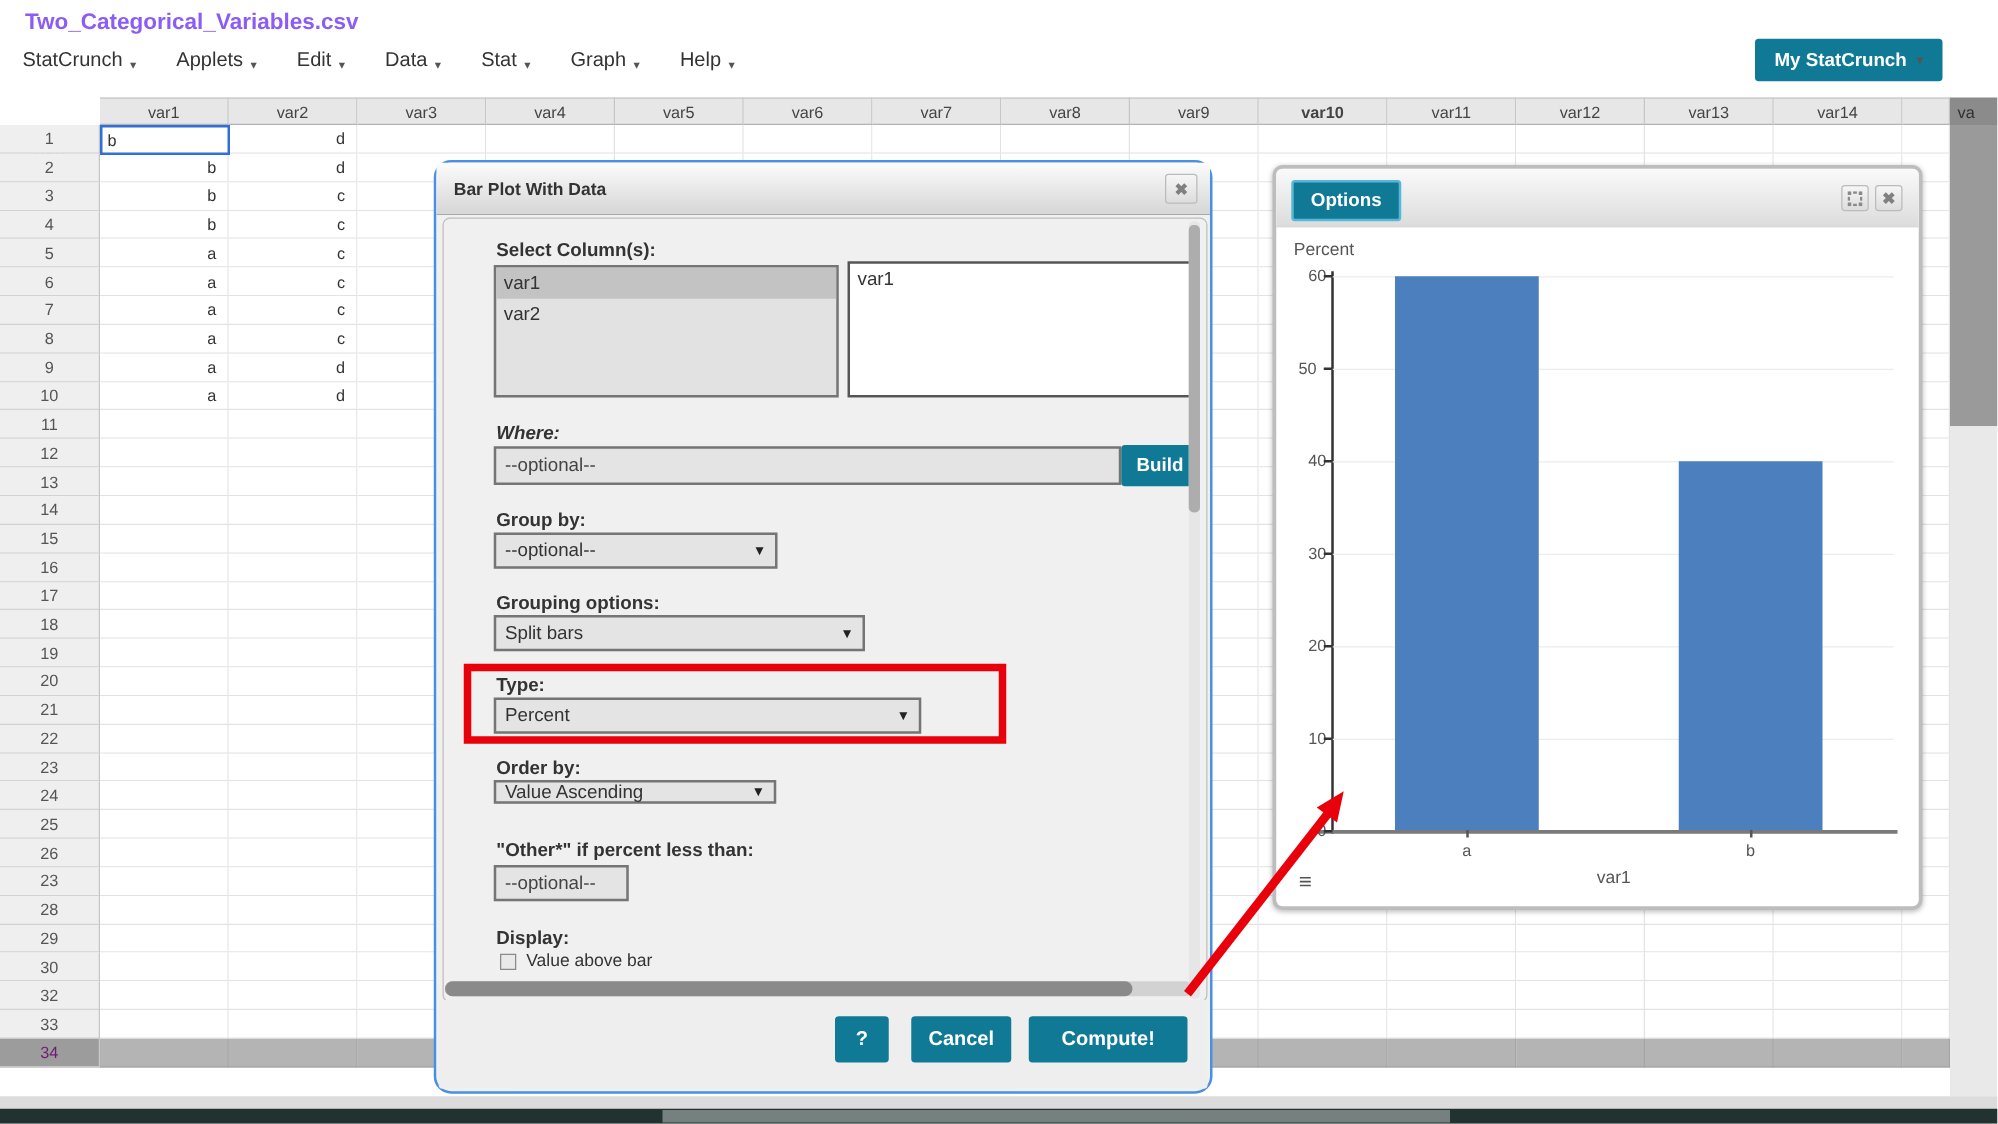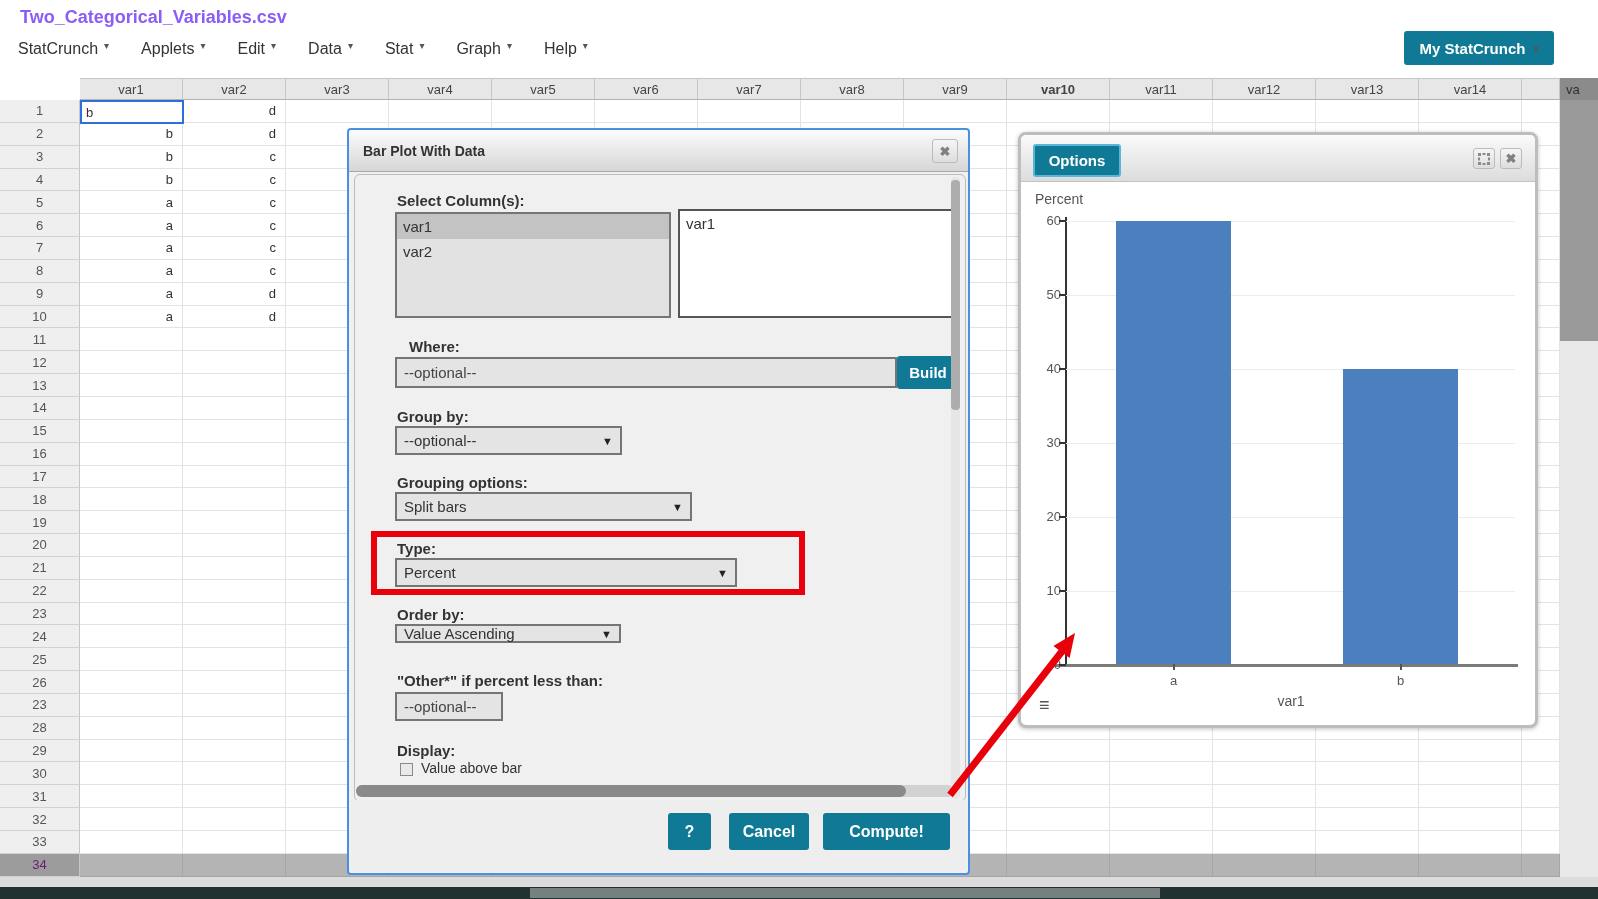--- a/index.html
+++ b/index.html
@@ -2,21 +2,21 @@
 <html><head>
 <meta charset="utf-8">
 <style>
   html,body{margin:0;padding:0;}
   body{font-family:"Liberation Sans",sans-serif;}
   #screen{position:relative;width:1598px;height:899px;background:#fff;overflow:hidden;}
 
   
   #app-title{position:absolute;left:20px;top:7px;font-size:18px;font-weight:bold;color:#8b5cf6;}
   #menu-bar{position:absolute;left:18px;top:40px;display:flex;gap:32px;font-size:16px;color:#333;}
-  .menu-item{display:flex;align-items:flex-start;gap:6px;cursor:pointer;}
+  .menu-item{display:flex;align-items:flex-end;gap:6px;cursor:pointer;}
   .caret{font-size:10px;color:#555;}
   .teal-btn{background:#107a96;color:#fff;font-weight:bold;border:none;border-radius:3px;
             display:flex;align-items:center;justify-content:center;cursor:pointer;}
   #my-statcrunch{position:absolute;left:1404px;top:31px;width:150px;height:34px;font-size:15px;gap:8px;}
 
   
   #grid-header{position:absolute;left:0;top:78px;height:22px;display:flex;z-index:1;}
   .hcell{background:#e7e7e7;border-right:1px solid #c6c6c6;border-top:1px solid #c6c6c6;
          border-bottom:1px solid #b3b3b3;font-size:13px;color:#444;display:flex;align-items:center;
          justify-content:center;box-sizing:border-box;}
@@ -36,21 +36,21 @@
   #right-band-header{position:absolute;left:1560px;top:78px;width:38px;height:22px;background:#8b8b8b;
         color:#2f2f2f;font-size:13px;display:flex;align-items:center;padding-left:6px;z-index:1;box-sizing:border-box;}
   #right-band-dark{position:absolute;left:1560px;top:100px;width:38px;height:241px;background:#9a9a9a;z-index:1;}
   #right-band-light{position:absolute;left:1560px;top:341px;width:38px;height:536px;background:#e9e9e9;z-index:1;}
   #sheet-bottom{position:absolute;left:0;top:877px;width:1598px;height:22px;background:#dcdcdc;z-index:1;}
   #sheet-hscroll{position:absolute;left:0;top:887px;width:1598px;height:12px;background:#223230;z-index:3;}
   #sheet-hscroll-thumb{position:absolute;left:530px;top:1px;width:630px;height:10px;background:#75807f;}
 
   
   #dialog{position:absolute;left:347px;top:128px;width:623px;height:747px;background:#f0f0f0;
-          border:2px solid #4a90e2;border-radius:4px;box-sizing:border-box;z-index:10;}
+          border:2px solid #4a90e2;border-radius:14px;box-sizing:border-box;z-index:10;}
   #dialog-titlebar{position:absolute;left:0;top:0;right:0;height:42px;
           background:linear-gradient(#fcfcfc,#d6d6d6);border-bottom:1px solid #a8a8a8;
           border-radius:3px 3px 0 0;display:flex;align-items:center;padding-left:14px;box-sizing:border-box;}
   #dialog-title{font-size:14px;font-weight:bold;color:#333;}
   .win-close{position:absolute;width:26px;height:24px;background:linear-gradient(#f6f6f6,#ddd);
           border:1px solid #bbb;border-radius:3px;color:#808080;font-size:13px;font-weight:bold;
           display:flex;align-items:center;justify-content:center;cursor:pointer;box-sizing:border-box;}
   #dialog-close{right:10px;top:9px;}
   #dialog-panel{position:absolute;left:5px;top:44px;width:612px;height:628px;border:1px solid #bdbdbd;
           border-radius:6px;box-sizing:border-box;}
@@ -698,38 +698,20 @@
         <div class="cell"></div>
         <div class="cell"></div>
         <div class="cell"></div>
         <div class="cell"></div>
         <div class="cell"></div>
         <div class="cell"></div>
         <div class="cell"></div>
         <div class="cell narrow"></div>
       </div>
       <div class="grid-row">
-        <div class="rnum">31</div>
-        <div class="cell"></div>
-        <div class="cell"></div>
-        <div class="cell"></div>
-        <div class="cell"></div>
-        <div class="cell"></div>
-        <div class="cell"></div>
-        <div class="cell"></div>
-        <div class="cell"></div>
-        <div class="cell"></div>
-        <div class="cell"></div>
-        <div class="cell"></div>
-        <div class="cell"></div>
-        <div class="cell"></div>
-        <div class="cell"></div>
-        <div class="cell narrow"></div>
-      </div>
-      <div class="grid-row">
         <div class="rnum">32</div>
         <div class="cell"></div>
         <div class="cell"></div>
         <div class="cell"></div>
         <div class="cell"></div>
         <div class="cell"></div>
         <div class="cell"></div>
         <div class="cell"></div>
         <div class="cell"></div>
         <div class="cell"></div>
@@ -795,21 +777,21 @@
 
     <div class="dlg-label" style="left:48px;top:62px;">Select Column(s):</div>
     <div id="available-list" class="listbox" style="left:46px;top:82px;width:276px;height:106px;">
         <div class="item selected">var1</div>
         <div class="item">var2</div>
       </div>
     <div id="chosen-list" class="listbox" style="left:329px;top:79px;width:278px;height:109px;">
         <div class="item">var1</div>
       </div>
 
-    <div class="dlg-label" style="left:60px;top:208px;">Where:</div>
+    <div class="dlg-label" style="left:48px;top:208px;font-style:italic;">Where:</div>
     <div class="field" style="left:46px;top:227px;width:502px;height:31px;">--optional--</div>
     <div class="teal-btn" style="position:absolute;left:548px;top:226px;width:62px;height:33px;font-size:15px;">Build</div>
 
     <div class="dlg-label" style="left:48px;top:278px;">Group by:</div>
     <div class="field select-field" style="left:46px;top:296px;width:227px;height:29px;">
       <span>--optional--</span>
       <span class="arrow">▼</span>
     </div>
 
     <div class="dlg-label" style="left:48px;top:344px;">Grouping options:</div>
@@ -882,21 +864,21 @@
           <div class="gridline" style="left: 35px; top: 330px; width: 449px;"></div>
           <div class="ytick-label" style="left: 0px; top: 322px;">20</div>
           <div class="ytick-mark" style="left: 28px; top: 329px;"></div>
           <div class="gridline" style="left: 35px; top: 256px; width: 449px;"></div>
           <div class="ytick-label" style="left: 0px; top: 248px;">30</div>
           <div class="ytick-mark" style="left: 28px; top: 255px;"></div>
           <div class="gridline" style="left: 35px; top: 182px; width: 449px;"></div>
           <div class="ytick-label" style="left: 0px; top: 174px;">40</div>
           <div class="ytick-mark" style="left: 28px; top: 181px;"></div>
           <div class="gridline" style="left: 35px; top: 108px; width: 449px;"></div>
-          <div class="ytick-label" style="left: 0px; top: 100px;">50</div>
+          <div class="ytick-label" style="left: 0px; top: 100px; text-align: center;">50</div>
           <div class="ytick-mark" style="left: 28px; top: 107px;"></div>
           <div class="gridline" style="left: 35px; top: 34px; width: 449px;"></div>
           <div class="ytick-label" style="left: 0px; top: 26px;">60</div>
           <div class="ytick-mark" style="left: 28px; top: 33px;"></div>
         </div>
       <div id="chart-bars">
           <div class="bar" style="left: 85px; width: 115px; top: 34px; height: 443px; background: rgb(75, 127, 190);"></div>
           <div class="bar" style="left: 312px; width: 115px; top: 182px; height: 295px; background: rgb(75, 127, 190);"></div>
         </div>
       <div id="chart-xticks">

